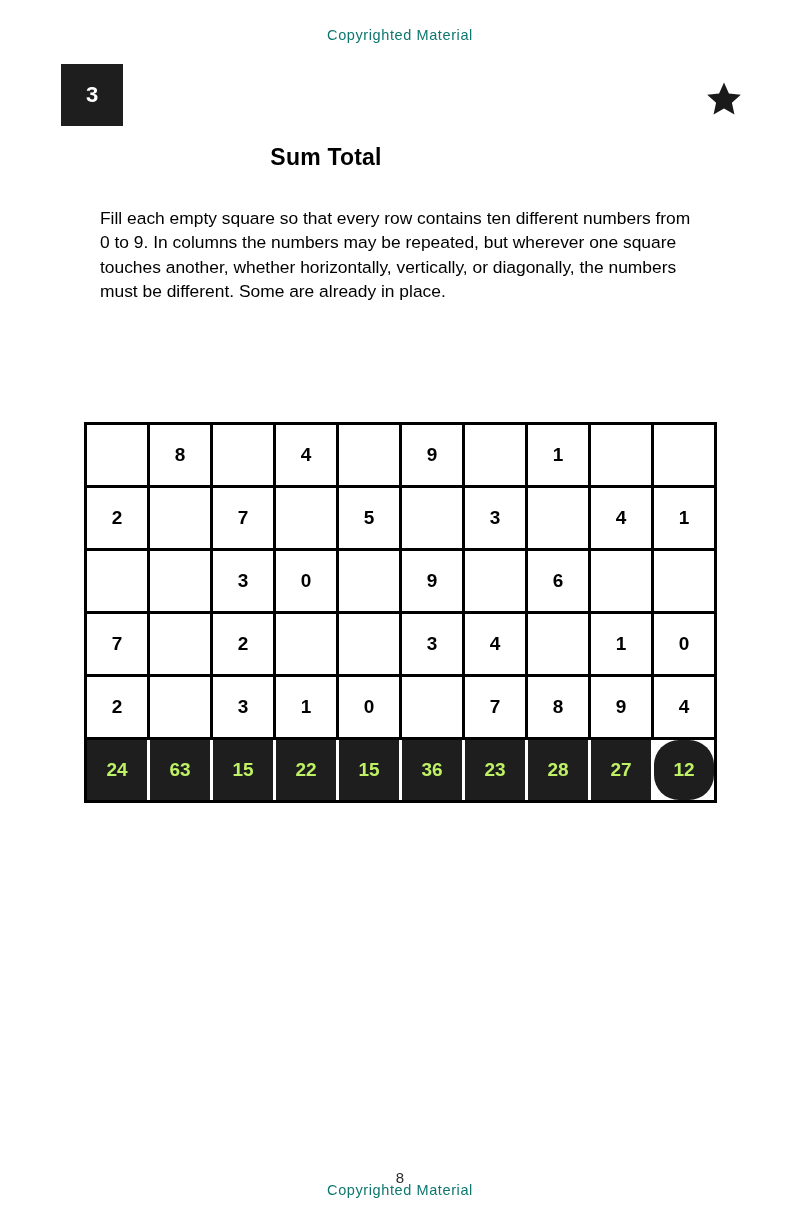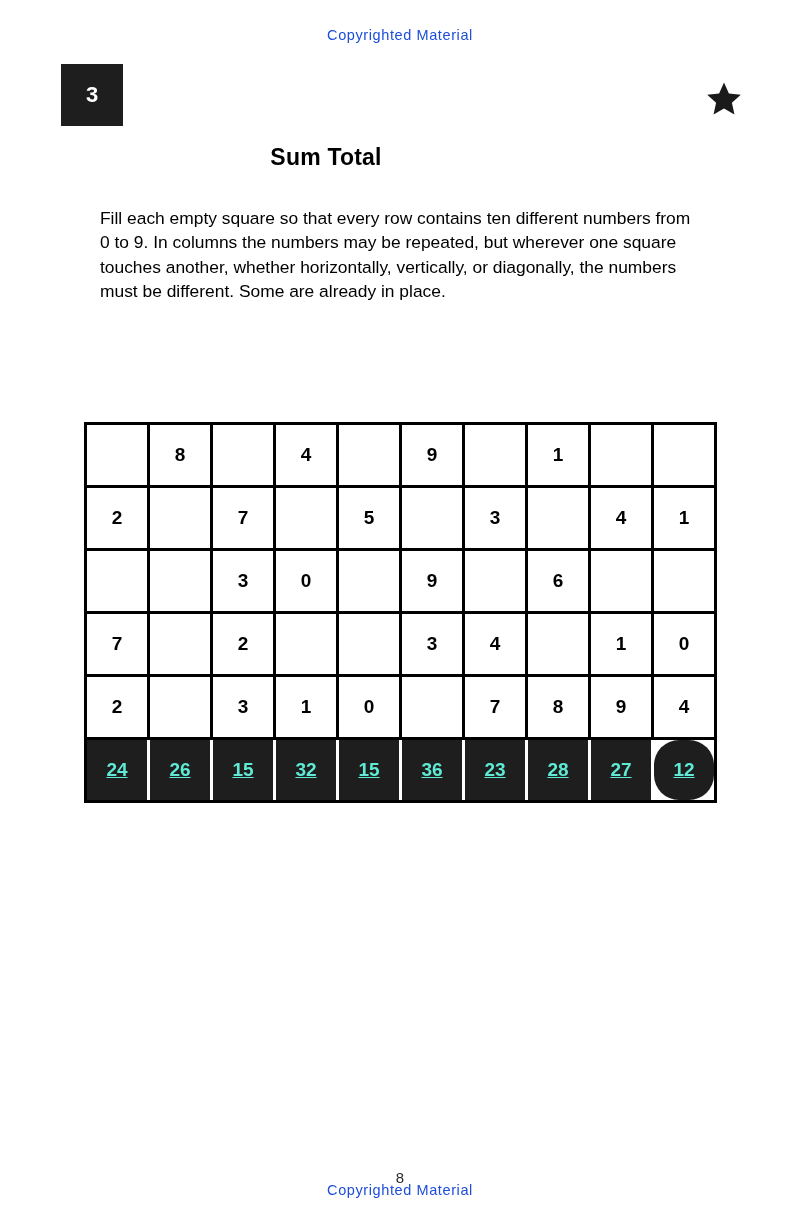--- a/index.html
+++ b/index.html
@@ -18,21 +18,21 @@
 
   
   .watermark {
     position: absolute;
     left: 0;
     width: 800px;
     text-align: center;
     font-family: "Liberation Sans", sans-serif;
     font-size: 14.5px;
     letter-spacing: 0.6px;
-    color: #1d4ed8;
+    color: #0f766e;
     user-select: none;
   }
   .watermark-top { top: 27px; }
   .watermark-bottom { top: 1182px; }
 
   .page-number {
     position: absolute;
     left: 0;
     top: 1169px;
     width: 800px;
@@ -128,24 +128,23 @@
   }
   .grid-row .cell:last-child {
     border-right: none;
   }
   .grid-row:last-child .cell {
     border-bottom: none;
   }
 
   .sum-row .cell {
     background: #1e1e1e;
-    color: #5eead4;
+    color: #bef264;
     border-right: 3px solid #ffffff;
     border-bottom: none;
-    text-decoration: underline;
   }
   .sum-row .cell:last-child {
     border-right: none;
     border-radius: 25px;
   }
 </style>
 </head>
 <body>
 
 <div class="watermark watermark-top">Copyrighted Material</div>
@@ -220,23 +219,23 @@
       <div class="cell">1</div>
       <div class="cell">0</div>
       <div class="cell"></div>
       <div class="cell">7</div>
       <div class="cell">8</div>
       <div class="cell">9</div>
       <div class="cell">4</div>
     </div>
     <div class="grid-row sum-row">
       <div class="cell">24</div>
-      <div class="cell">26</div>
+      <div class="cell">63</div>
       <div class="cell">15</div>
-      <div class="cell">32</div>
+      <div class="cell">22</div>
       <div class="cell">15</div>
       <div class="cell">36</div>
       <div class="cell">23</div>
       <div class="cell">28</div>
       <div class="cell">27</div>
       <div class="cell">12</div>
     </div>
   </div>
 
 <div class="page-number">8</div>

